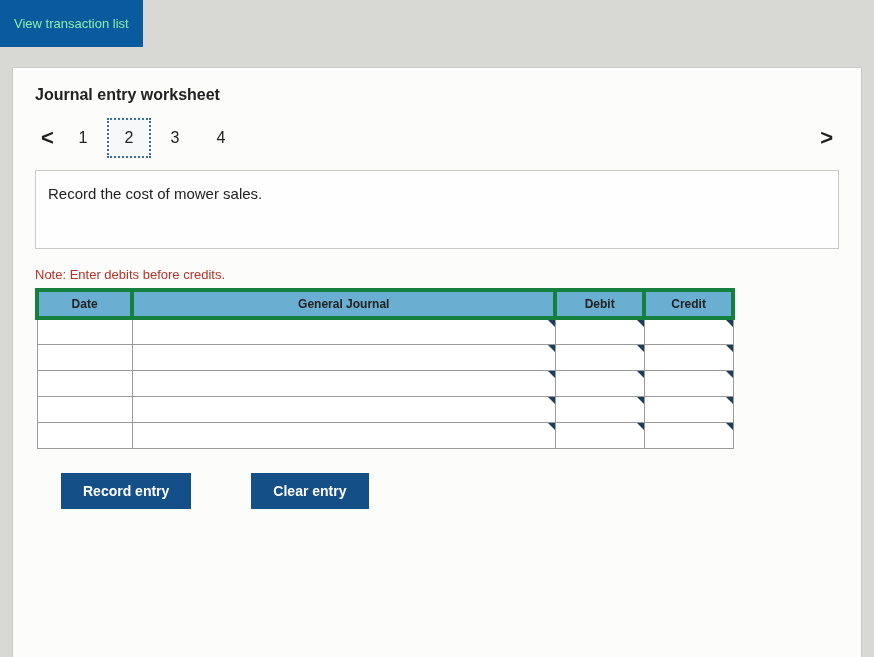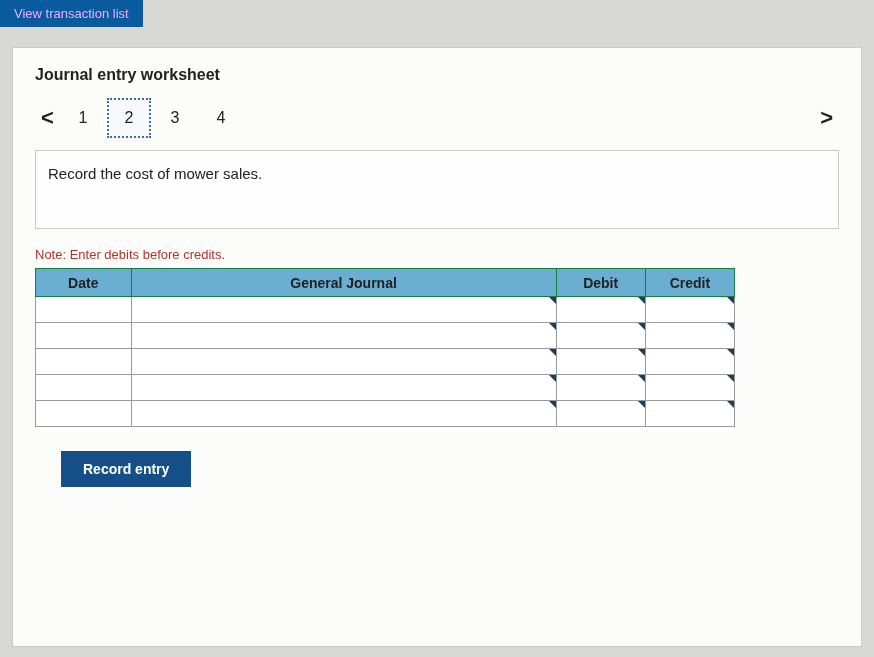--- a/index.html
+++ b/index.html
@@ -8,23 +8,23 @@
     background: #d8d8d5;
     width: 874px;
     height: 657px;
     overflow: hidden;
   }
   .top-bar {
     padding: 0;
   }
   .view-trans-btn {
     background: #0a5a9e;
-    color: #f0abfc;
+    color: #86efac;
     border: none;
-    padding: 6px 14px;
+    padding: 16px 14px;
     font-size: 13px;
     cursor: pointer;
   }
   .panel {
     background: #fcfcfb;
     margin: 20px 12px 12px 12px;
     border: 1px solid #c9c9c6;
     padding: 18px 22px 24px 22px;
     min-height: 600px;
   }
@@ -78,22 +78,22 @@
   }
   table.journal {
     border-collapse: collapse;
     width: 700px;
     background: #fff;
   }
   table.journal th {
     background: #6aaed1;
     color: #222;
     font-weight: bold;
-    font-size: 14px;
-    border: 1px solid #15803d;
+    font-size: 12px;
+    border: 4px solid #15803d;
     height: 28px;
     text-align: center;
     margin-top: 34px;
   }
   table.journal td {
     border: 1px solid #9a9a9a;
     height: 26px;
     font-size: 14px;
     text-align: center;
     color: #222;
@@ -224,15 +224,16 @@
           <td class="col-credit">
             <div class="dd-tick"></div>
           </td>
         </tr>
       </tbody>
   </table>
 
   <div class="button-row">
     <button class="blue-btn">Record entry</button>
     <div class="gap"></div>
+    <button class="blue-btn">Clear entry</button>
     <div class="spacer"></div>
   </div>
 </div>
 
 </body></html>

